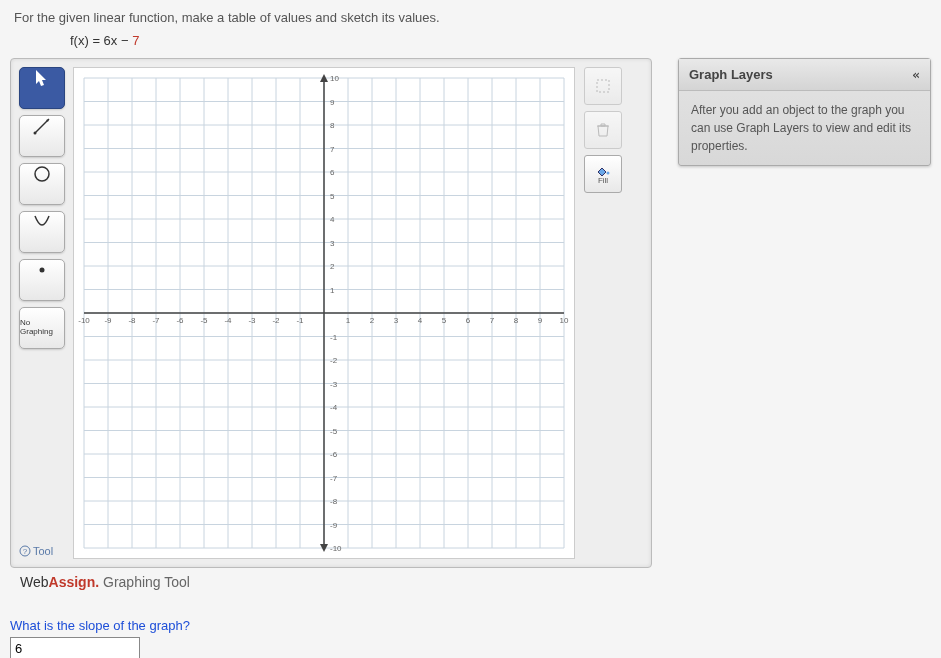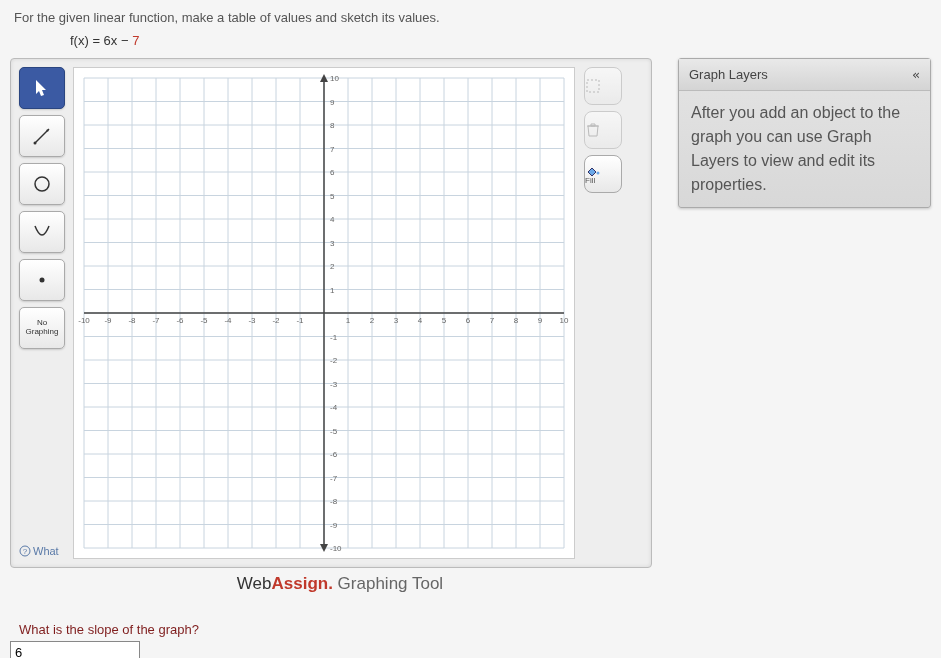--- a/index.html
+++ b/index.html
@@ -2,39 +2,39 @@
 <html><head>
 <meta charset="utf-8">
 <style>
 body{margin:0;padding:10px;font-family:Arial,Helvetica,sans-serif;background:#f5f5f5;color:#333;font-size:13px}
 .question-text{color:#555;margin:0 0 8px 4px}
 .formula{margin:0 0 10px 60px;color:#333}
 .formula .v6{color:#333}.formula .v7{color:#c0392b}
 .row{display:flex;align-items:flex-start;gap:8px}
 .graph-box{background:#eee;border:1px solid #bbb;border-radius:4px;padding:8px;display:flex;gap:6px;width:624px;box-shadow:inset 0 0 4px rgba(0,0,0,.1)}
 .toolbar{display:flex;flex-direction:column;gap:6px;width:48px}
-.tool-btn{width:44px;height:40px;background:linear-gradient(#fff,#e8e8e8);border:1px solid #aaa;border-radius:5px;display:flex;align-items:center;justify-content:center;cursor:pointer;font-size:10px;color:#333;box-shadow:0 1px 2px rgba(0,0,0,.15)}
+.tool-btn{width:44px;height:40px;background:linear-gradient(#fff,#e8e8e8);border:1px solid #aaa;border-radius:5px;display:flex;align-items:flex-start;justify-content:center;cursor:pointer;font-size:10px;color:#333;box-shadow:0 1px 2px rgba(0,0,0,.15)}
 .tool-btn.selected{background:#3b5aa3;color:#fff;border-color:#2a4580}
 .tool-btn svg{width:20px;height:20px}
 .tool-btn.ns{font-size:8px;line-height:1.1;text-align:center;flex-direction:column}
 .canvas-wrap{position:relative;width:500px;height:490px;background:#fff;border:1px solid #ccc}
 .grid-svg{width:100%;height:100%}
 .axis-label{font-size:8px;fill:#666;font-family:Arial}
 .right-tools{display:flex;flex-direction:column;gap:6px;width:44px;align-items:center}
-.rt-btn{width:36px;height:36px;background:linear-gradient(#fff,#e8e8e8);border:1px solid #aaa;border-radius:8px;display:flex;flex-direction:column;align-items:flex-start;justify-content:center;cursor:pointer;font-size:8px;color:#555}
+.rt-btn{width:36px;height:36px;background:linear-gradient(#fff,#e8e8e8);border:1px solid #aaa;border-radius:3px;display:flex;flex-direction:column;align-items:center;justify-content:center;cursor:pointer;font-size:8px;color:#555}
 .rt-btn.disabled{opacity:.5}
 .help-link{margin-top:auto;color:#5a7aa8;font-size:11px;cursor:pointer;display:flex;align-items:center;gap:2px}
-.footer{text-align:center;padding:6px 10px 2px;font-size:17px;color:#666}
+.footer{text-align:left;padding:6px 10px 2px;font-size:14px;color:#666}
 .footer .wa{color:#333}.footer .wa b{color:#c0392b}
 .layers-panel{background:linear-gradient(#e4e4e4,#d8d8d8);border:1px solid #aaa;border-radius:3px;width:286px;box-shadow:0 1px 3px rgba(0,0,0,.2)}
 .layers-head{display:flex;align-items:center;justify-content:space-between;padding:8px 10px;border-bottom:1px solid #bbb;background:linear-gradient(#e9e9e9,#d4d4d4)}
-.layers-head span{font-weight:normal;color:#444}
-.layers-body{padding:10px 12px;color:#555;font-size:16px;line-height:1.5}
+.layers-head span{font-weight:bold;color:#444}
+.layers-body{padding:10px 12px;color:#555;font-size:12px;line-height:1.5}
 .collapse-btn{font-family:monospace;font-weight:bold;color:#666;cursor:pointer}
-.slope-q{margin:26px 0 4px 9px;color:#7f1d1d}
+.slope-q{margin:26px 0 4px 0;color:#1d4ed8}
 .slope-input{width:120px;padding:3px 4px;border:1px solid #888;font-size:13px;background:#fff}
 .grid-line{stroke:#c8d4df;stroke-width:1}
 .axis-line{stroke:#444;stroke-width:1.5}
 </style>
 </head>
 <body>
 
 
 
 <div class="question-text">For the given linear function, make a table of values and sketch its values.</div>
@@ -75,21 +75,21 @@
       </div>
       <div class="tool-btn ns">
         <span>No</span>
         <span>Graphing</span>
       </div>
       <div class="help-link" style="margin-top:190px">
         <svg width="12" height="12" viewBox="0 0 12 12">
               <circle cx="6" cy="6" r="5" fill="none" stroke="#5a7aa8"></circle>
               <text x="6" y="9" text-anchor="middle" font-size="8" fill="#5a7aa8">?</text>
             </svg>
-        <span>What</span>
+        <span>Tool</span>
       </div>
     </div>
 
     <div class="canvas-wrap">
       <svg class="grid-svg" viewBox="0 0 500 490">
         <g id="gridg">
               <line class="grid-line" x1="10" y1="10" x2="10" y2="480"></line>
               <line class="grid-line" x1="34" y1="10" x2="34" y2="480"></line>
               <line class="grid-line" x1="58" y1="10" x2="58" y2="480"></line>
               <line class="grid-line" x1="82" y1="10" x2="82" y2="480"></line>

